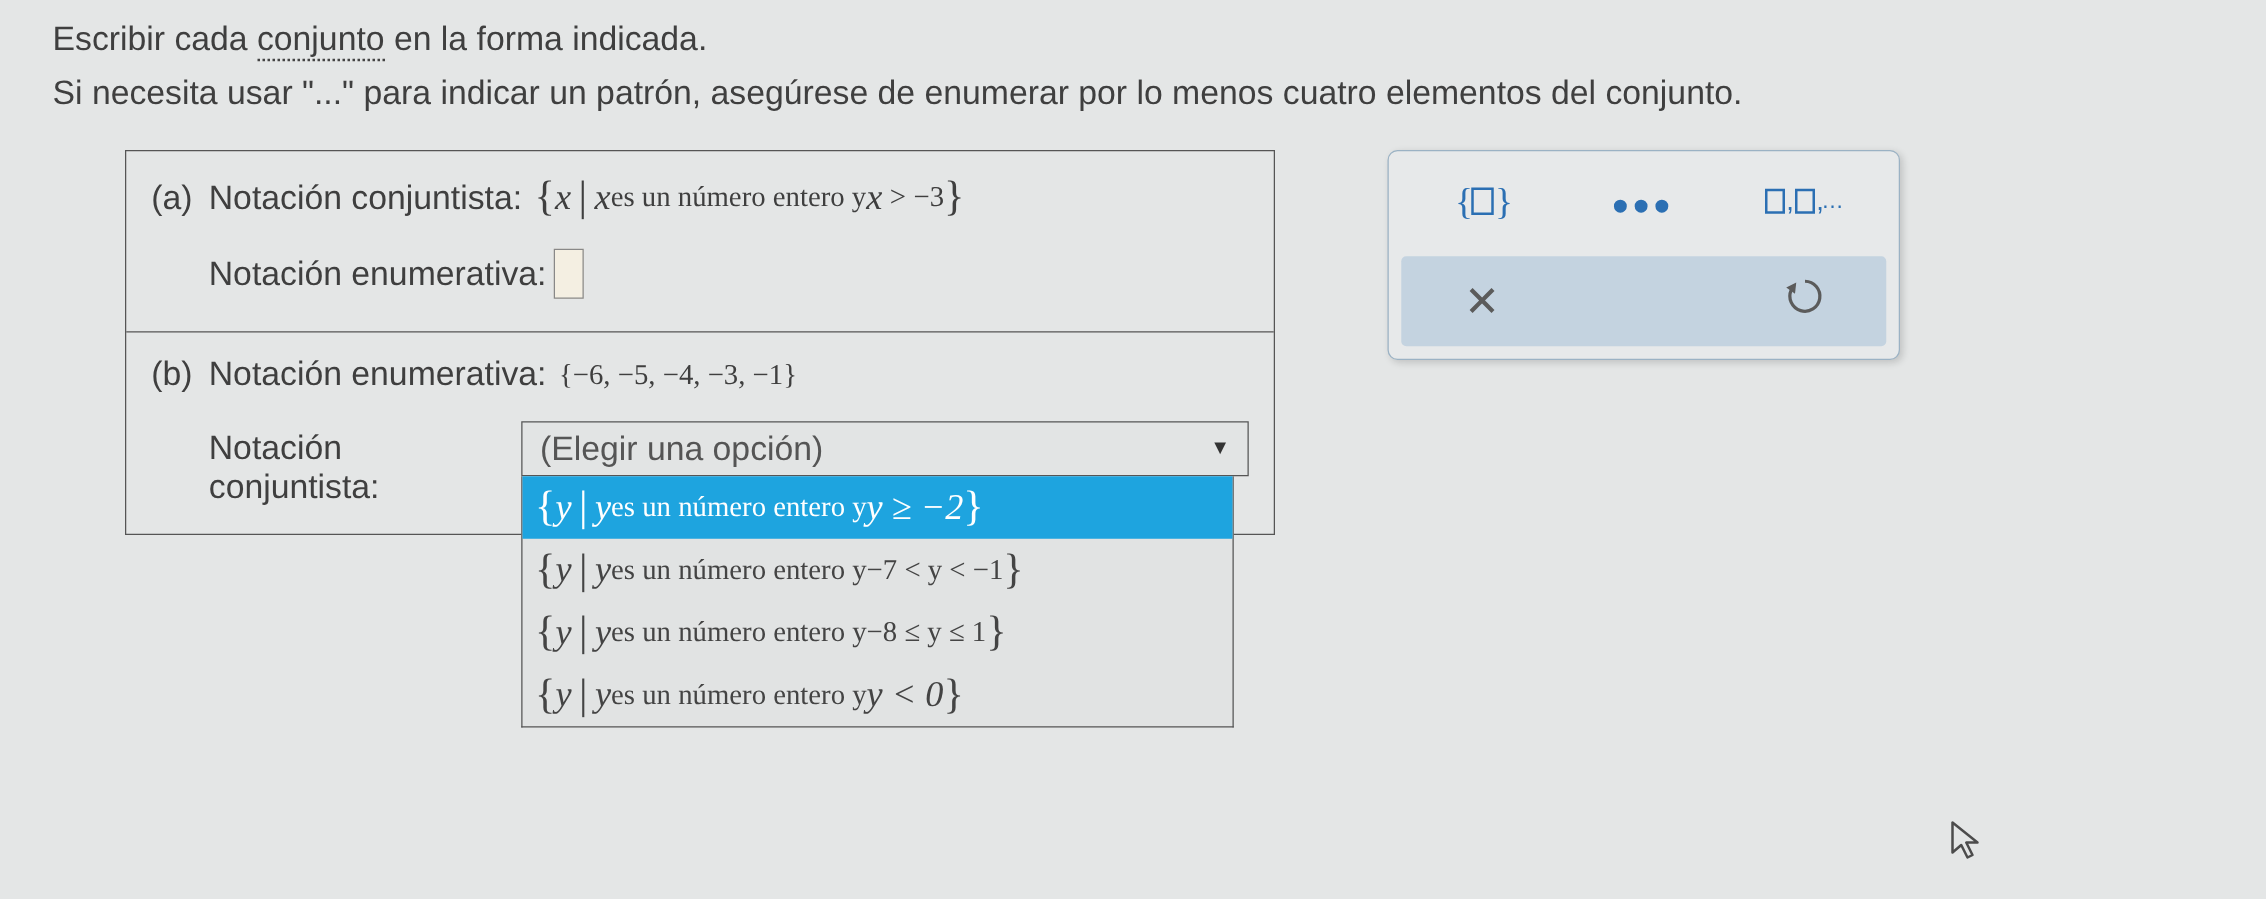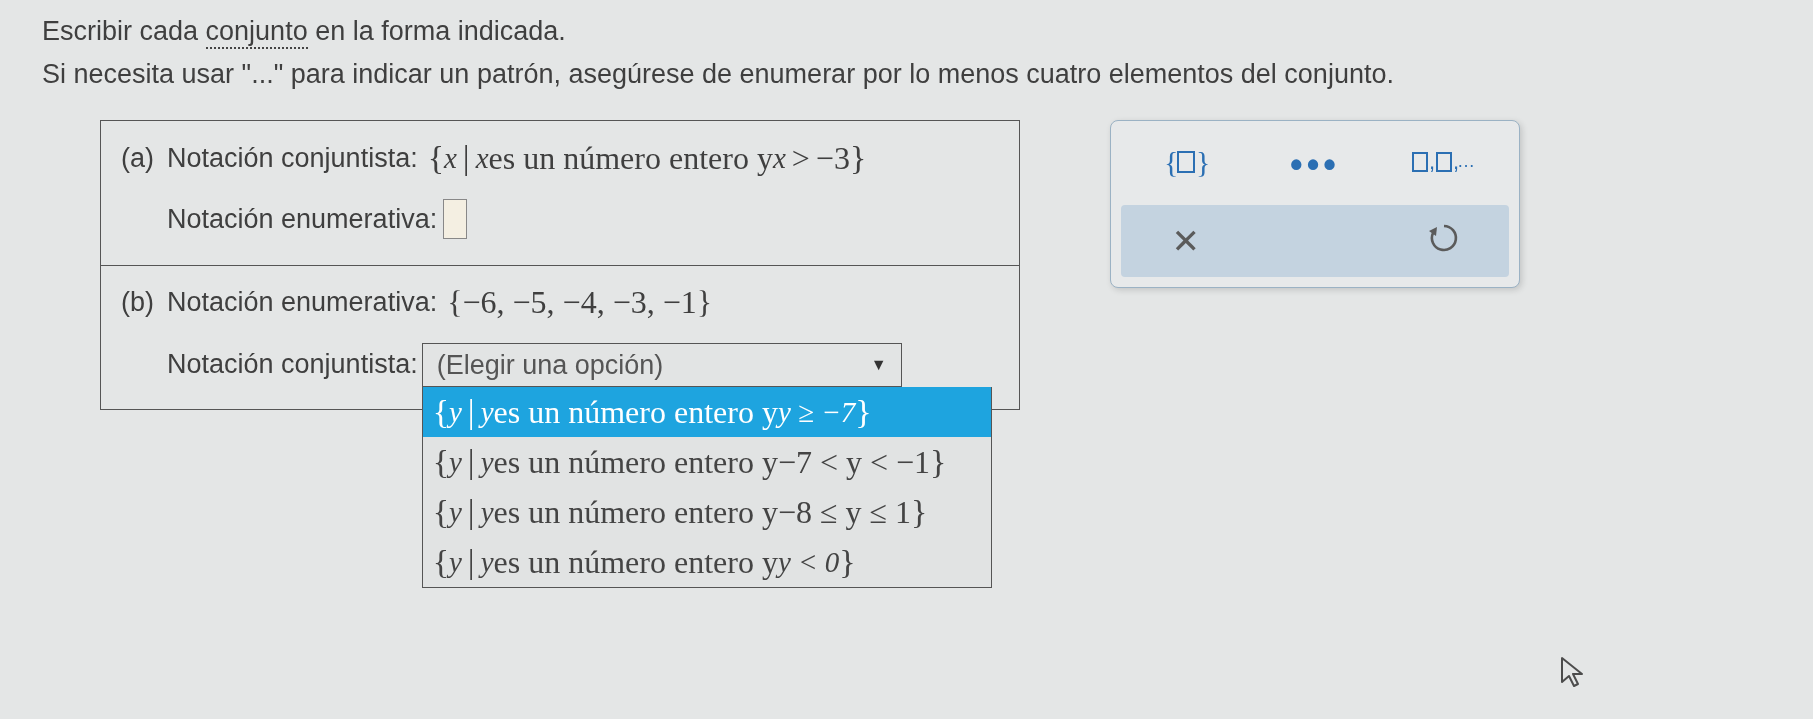--- a/index.html
+++ b/index.html
@@ -22,34 +22,34 @@
     background: #e4e6e6;
   }
   .part-a, .part-b {
     padding: 18px 20px 26px 20px;
   }
   .part-a { border-bottom: 1px solid #555; }
   .sub-row { display: flex; align-items: center; margin-top: 22px; }
   .label-a, .label-b { display: inline-block; width: 46px; vertical-align: top; }
   .setline { display: inline-flex; align-items: center; flex-wrap: wrap; }
   .italic { font-family: 'Times New Roman', serif; font-style: italic; font-size: 29px; }
-  .math { font-family: 'Times New Roman', serif; font-size: 32px; }
+  .math { font-family: 'Times New Roman', serif; font-size: 23px; }
   .brace-l, .brace-r { font-family: 'Times New Roman', serif; font-size: 34px; }
   .vbar { font-family: 'Times New Roman', serif; font-size: 34px; padding: 0 6px; }
   .input-slot {
     width: 24px; height: 40px;
     border: 1px solid #888;
     background: #f4efe2;
     margin-left: 6px;
   }
   .dropdown-wrap { position: relative; }
   .dropdown-btn {
     display: flex; align-items: center; justify-content: space-between;
     border: 1px solid #555;
-    width: 480px; height: 44px;
+    width: 582px; height: 44px;
     padding: 0 14px;
     background: #e2e4e4;
     color: #555;
     font-size: 27px;
     cursor: pointer;
   }
   .dropdown-btn .tri { font-size: 16px; color: #333; }
   .dropdown-list {
     position: absolute; left: 0; top: 44px;
     width: 570px;
@@ -151,21 +151,21 @@
             <span>(Elegir una opción)</span>
             <span class="tri">▼</span>
           </div>
           <div class="dropdown-list">
             <div class="opt selected">
               <span class="brace-l">{</span>
                 <span class="italic">y</span>
                 <span class="vbar">|</span>
                 <span class="italic">y</span>
                 <span class="math"> es un número entero y </span>
-                <span class="italic">y ≥ −7</span>
+                <span class="italic">y ≥ −2</span>
                 <span class="brace-r">}</span>
             </div>
             <div class="opt">
               <span class="brace-l">{</span>
                 <span class="italic">y</span>
                 <span class="vbar">|</span>
                 <span class="italic">y</span>
                 <span class="math"> es un número entero y </span>
                 <span class="math">−7 &lt; y &lt; −1</span>
                 <span class="brace-r">}</span>

